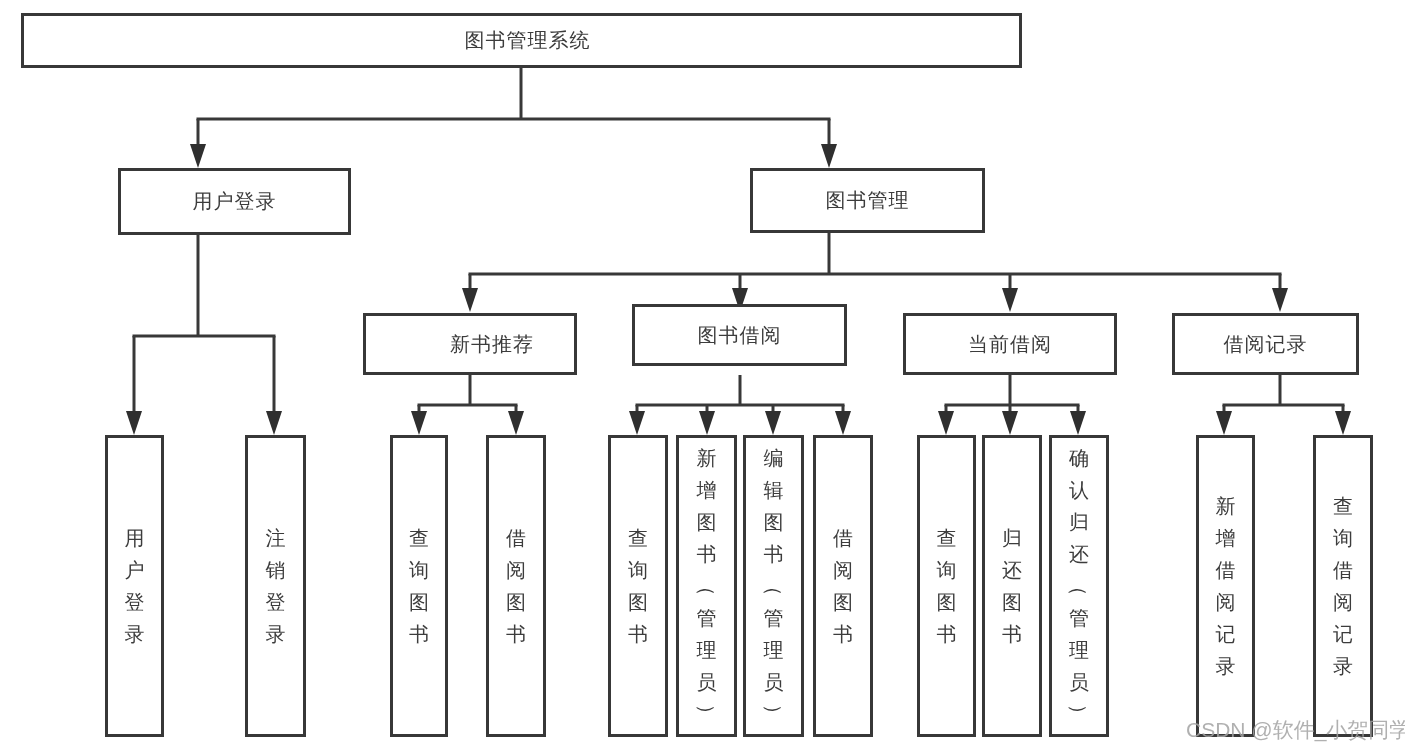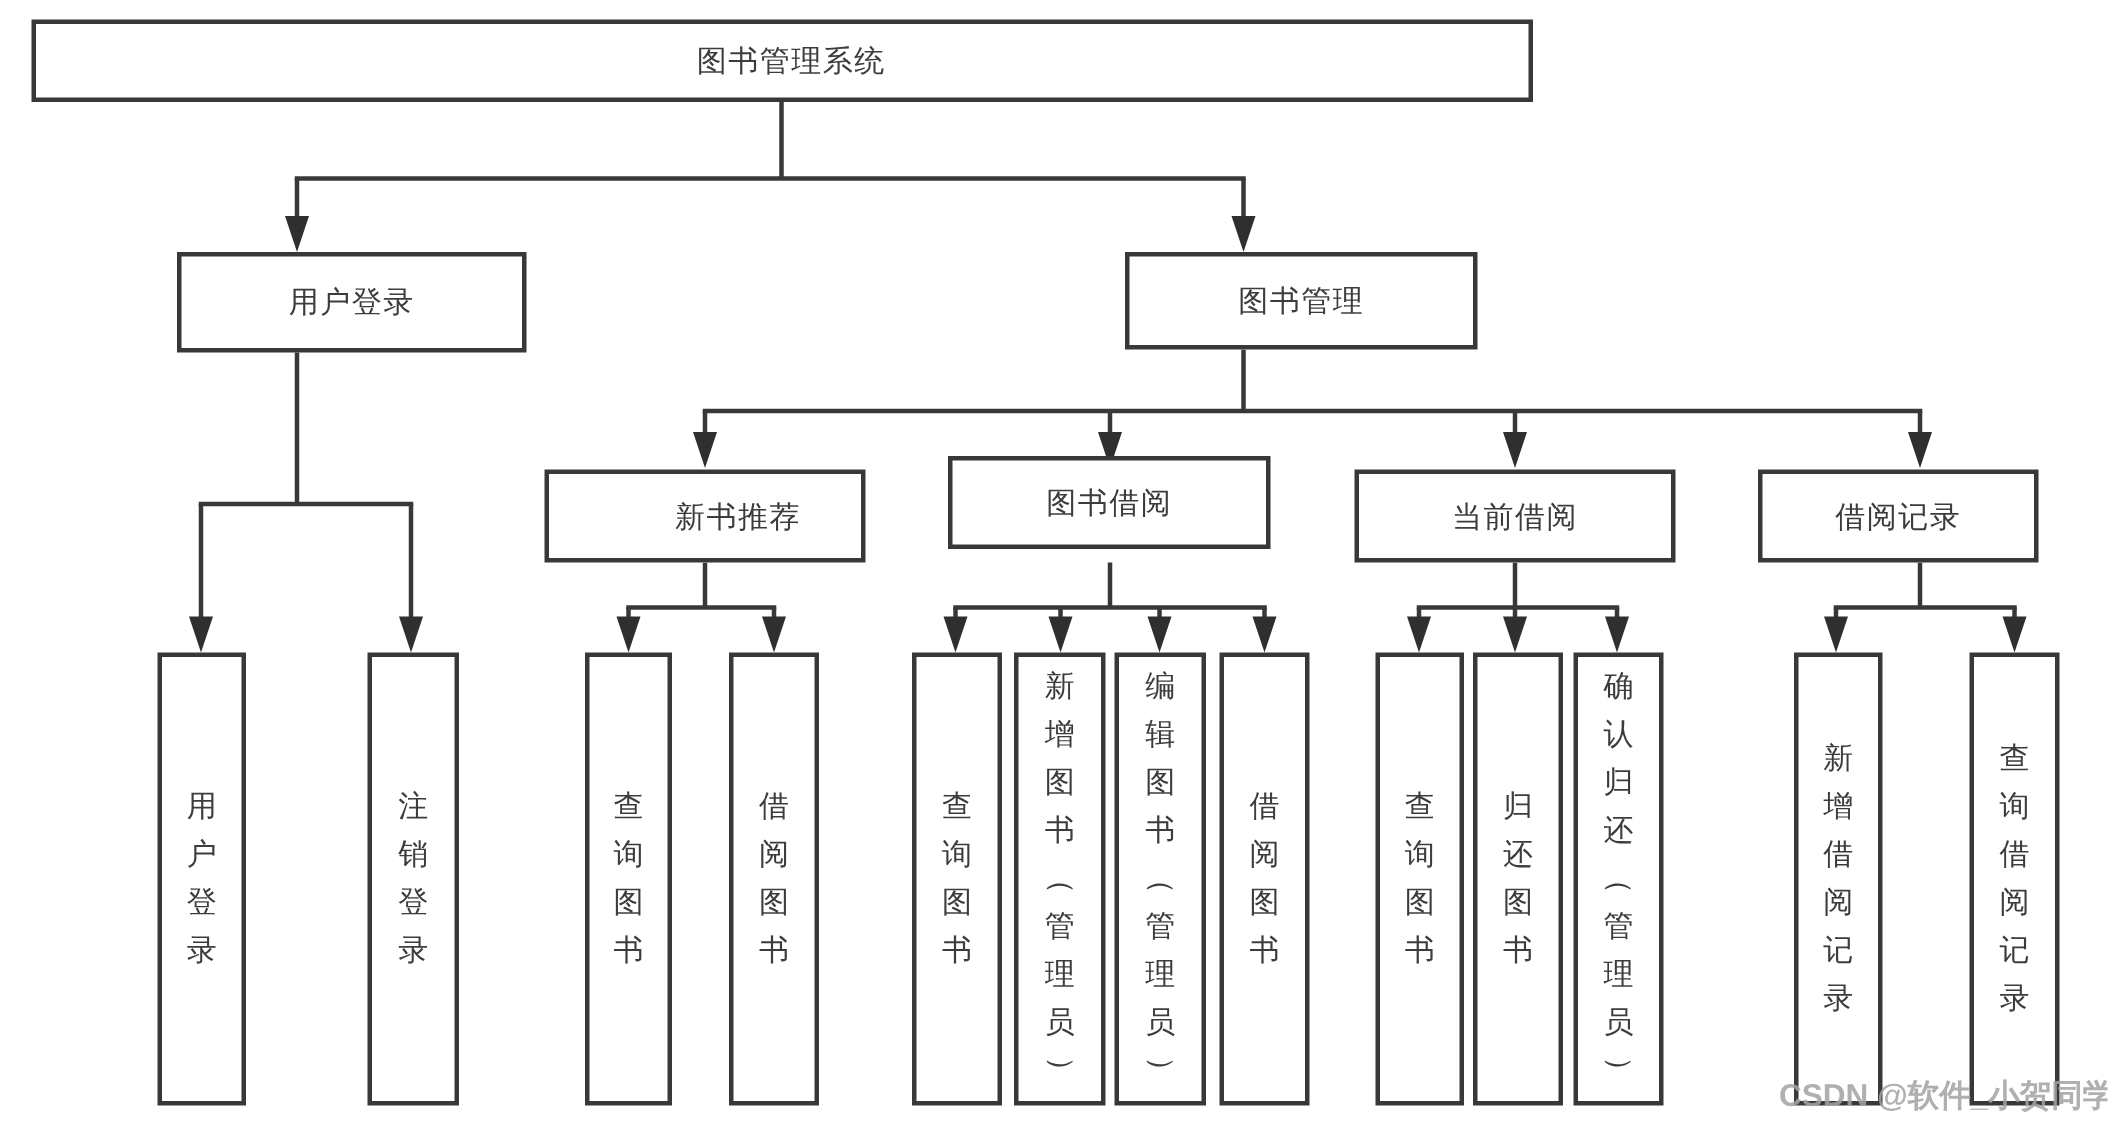--- a/index.html
+++ b/index.html
@@ -16,21 +16,21 @@
     color:#3c3c3c;font-size:20px;letter-spacing:1px;
   }
   .vtext{
     position:absolute;inset:0;display:flex;flex-direction:column;
     align-items:center;justify-content:center;
   }
   .vchar{display:block;font-size:20px;line-height:32px;color:#3c3c3c;letter-spacing:0;}
   .vchar.rot{transform:rotate(90deg);}
   .watermark{
     position:absolute;left:1186px;top:716px;width:215px;
-    font-size:21px;color:#a3a3a3;opacity:.85;white-space:nowrap;z-index:5;font-weight:bold;
+    font-size:21px;color:#a3a3a3;opacity:.85;white-space:nowrap;z-index:5;
   }
 </style>
 </head>
 <body>
 
 <div class="stage">
 
   <svg class="wires" viewBox="0 0 1405 747" xmlns="http://www.w3.org/2000/svg">
     <g stroke="#383838" stroke-width="3" fill="none">
 

